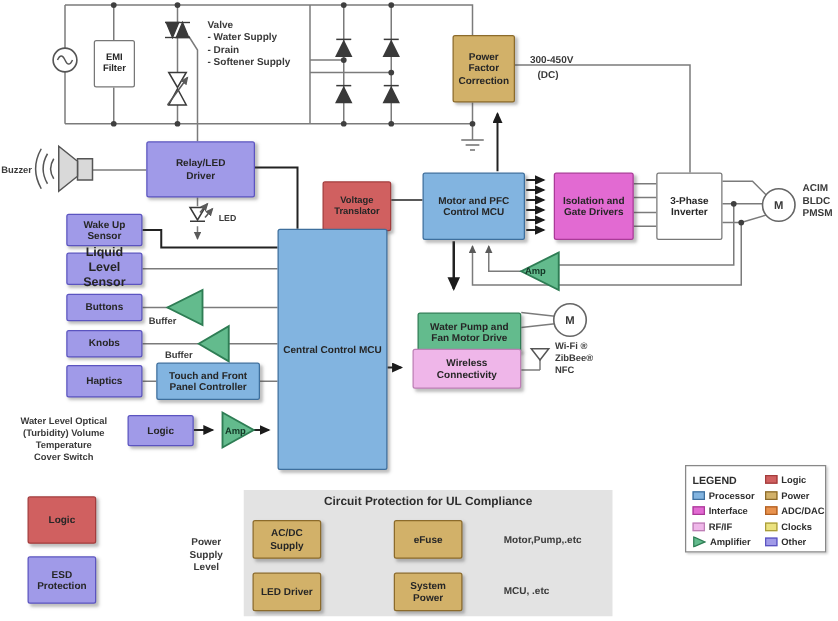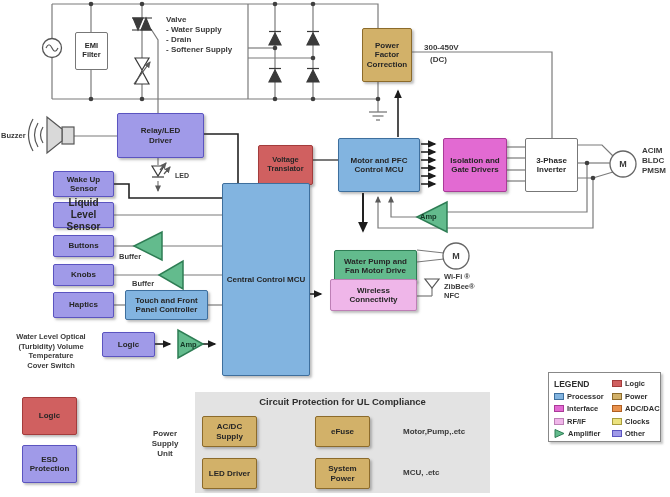--- a/index.html
+++ b/index.html
@@ -272,21 +272,21 @@
     <div>NFC</div>
   </div>
 
   <div class="lbl" style="left:0;top:332px;width:102px;text-align:center;line-height:9.5px;">
     <div>Water Level Optical</div>
     <div>(Turbidity) Volume</div>
     <div>Temperature</div>
     <div>Cover Switch</div>
   </div>
 
-  <div class="lbl" style="left:144px;top:429px;width:42px;text-align:center;white-space:normal;font-size:8px;line-height:10px;">Power Supply Unit</div>
+  <div class="lbl" style="left:144px;top:429px;width:42px;text-align:center;white-space:normal;font-size:8px;line-height:10px;">Power Supply Level</div>
 
   <div class="lbl" style="left:403px;top:427px;font-size:8px;">Motor,Pump,.etc</div>
   <div class="lbl" style="left:403px;top:468px;font-size:8px;">MCU, .etc</div>
 
   <div class="legend">
     <div class="lgd-col" style="left:5px;">
       <div class="lgd-row lgd-title">LEGEND</div>
       <div class="lgd-row">
         <span class="lgd-sw" style="background-color: rgb(130, 180, 224); border-color: rgb(62, 111, 157);"></span>
         <span>Processor</span>

